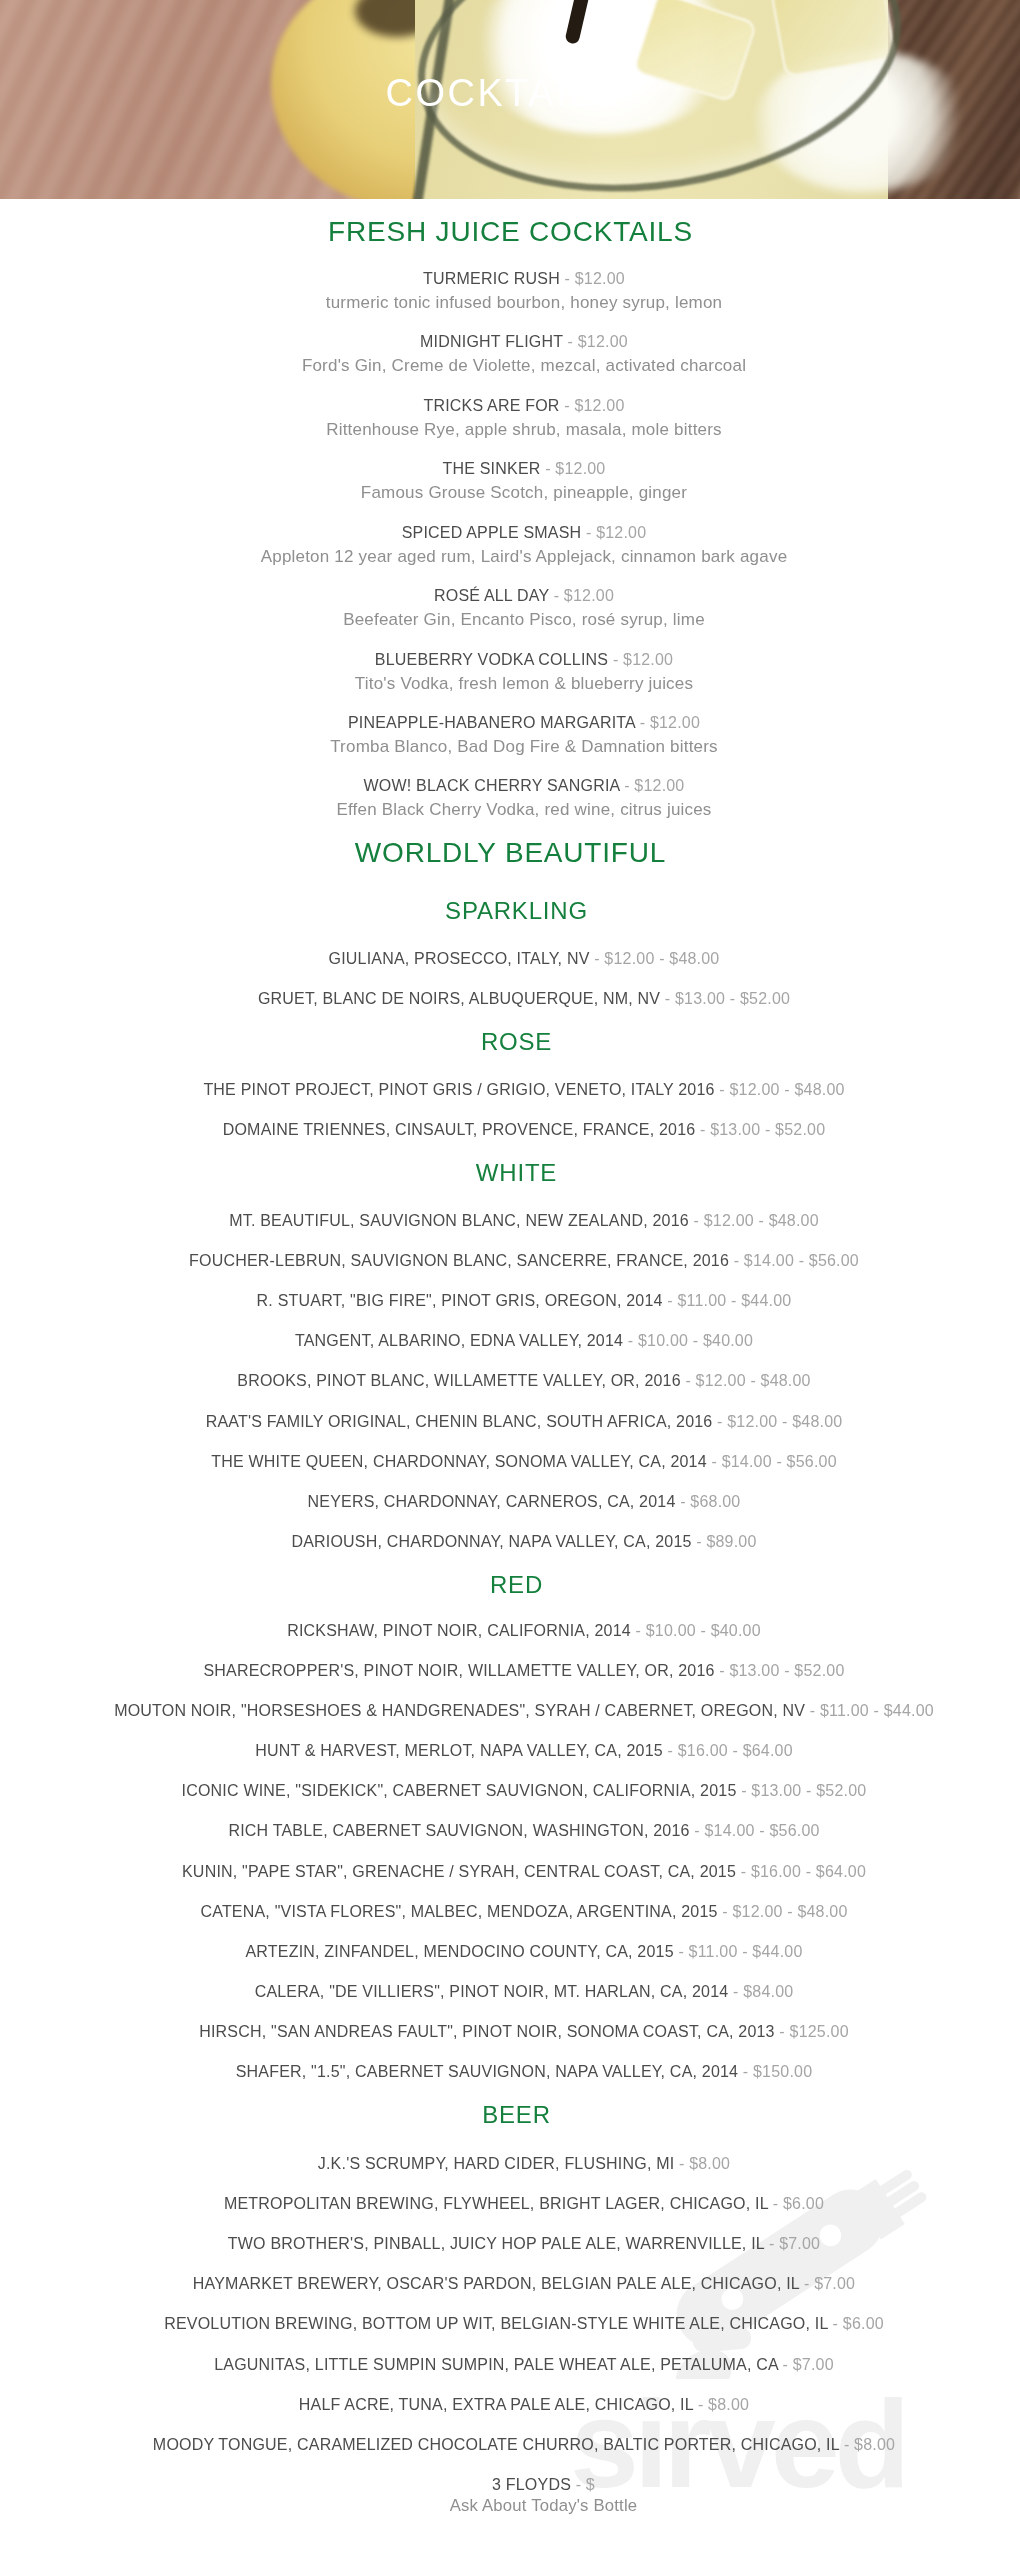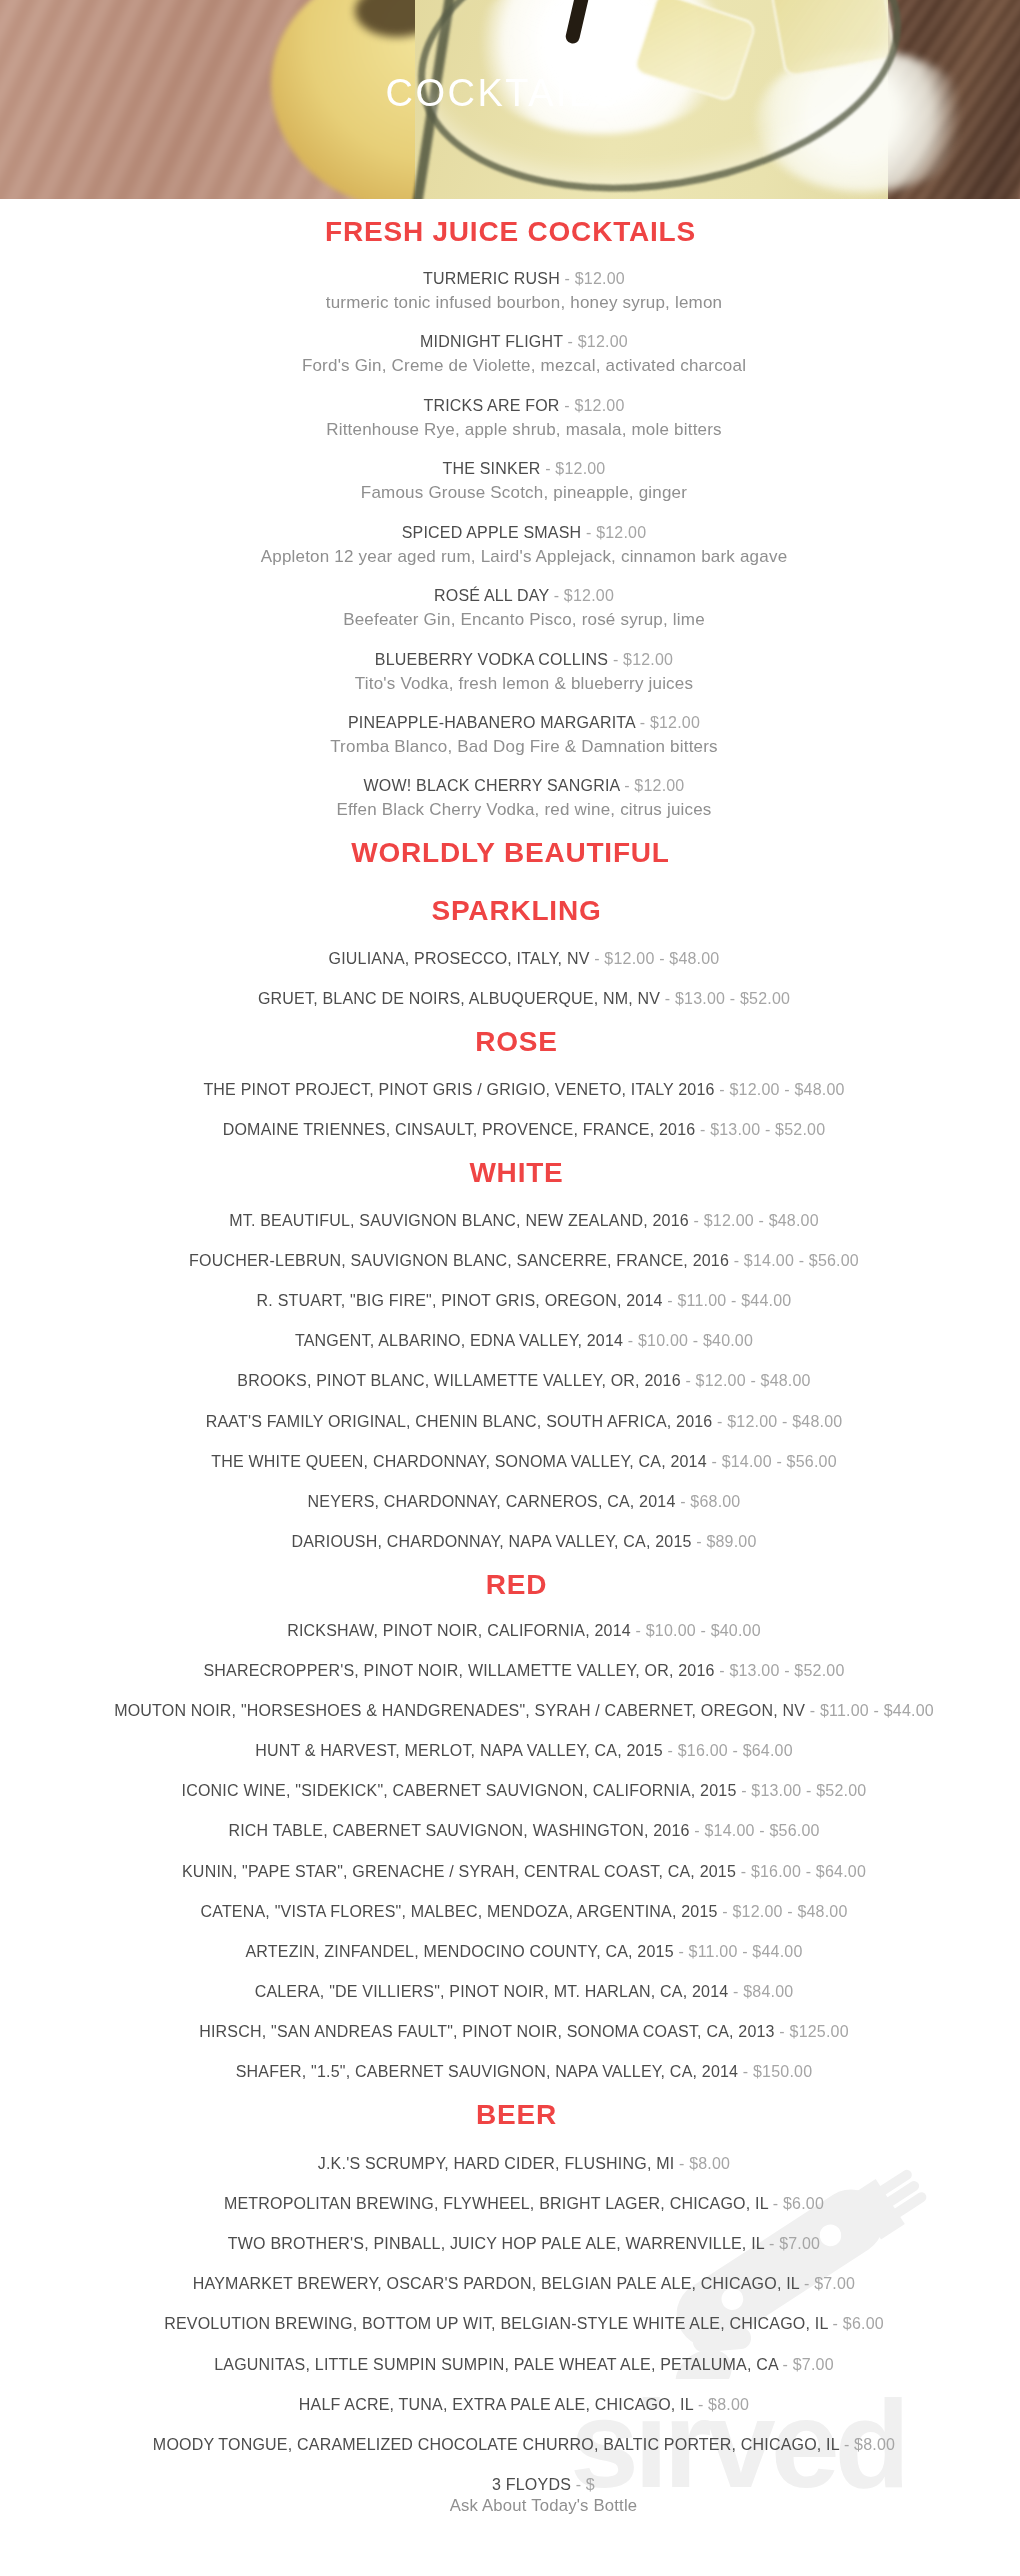--- a/index.html
+++ b/index.html
@@ -80,23 +80,23 @@
   
   .watermark{position:absolute;left:0;top:0;width:100%;height:100%;z-index:0;}
   .wm-icon{position:absolute;left:628px;top:2145px;}
   .wm-text{
     position:absolute;left:570px;top:2382px;
     font-size:124px;font-weight:bold;letter-spacing:-5px;color:#f0f0f0;line-height:1;
   }
 
   
   #menu{position:relative;z-index:1;text-align:center;color:#4c4c4c;}
-  .heading{color:#ef4444;font-weight:700;letter-spacing:0.8px;}
+  .heading{color:#15803d;font-weight:400;letter-spacing:0.8px;}
   .sec-major > .heading{font-size:28px;line-height:32px;}
-  .sec-sub  > .heading{font-size:28px;line-height:30px;padding-left:12px;}
+  .sec-sub  > .heading{font-size:24px;line-height:30px;padding-left:12px;}
 
   #sec-fresh-juice-cocktails > .heading{margin:16.7px 0 18.4px;}
   #sec-worldly-vineyards    > .heading{margin:7.5px 0 0;}
   #sec-sparkling > .heading{margin:27px 0 0;}
   #sec-rose      > .heading{margin:9.2px 0 0;}
   #sec-white     > .heading{margin:13.4px 0 0;}
   #sec-red       > .heading{margin:11.7px 0 0;}
   #sec-beer      > .heading{margin:11px 0 12px;}
 
   .items{margin-top:21px;}

